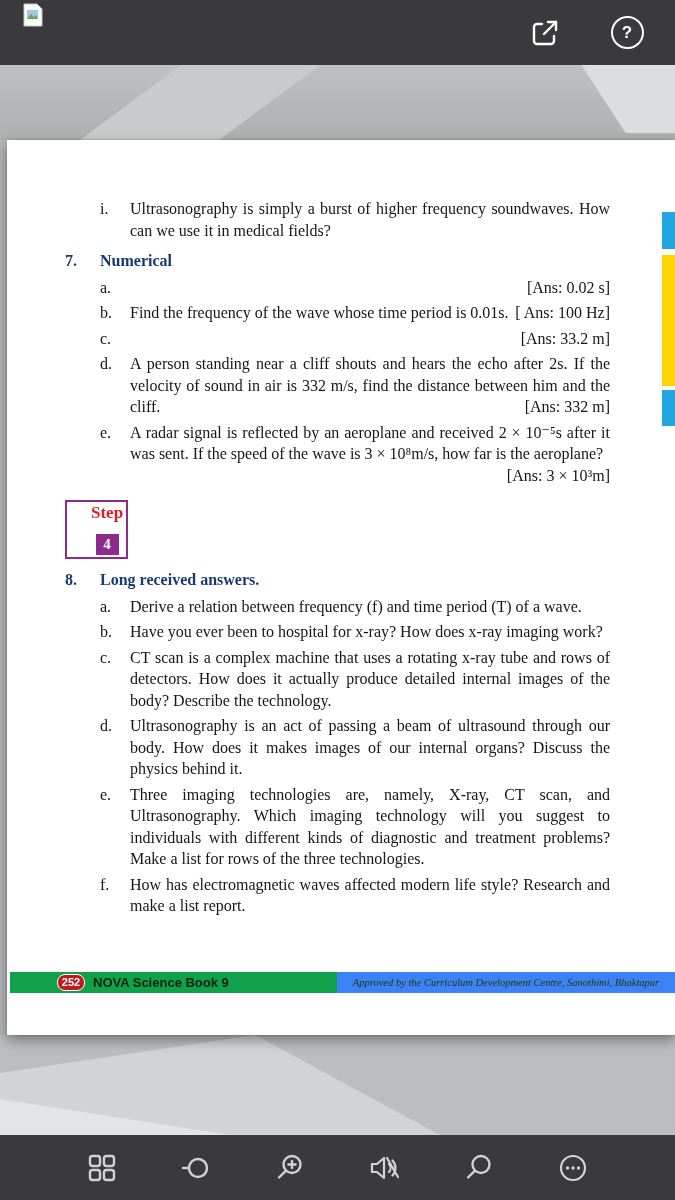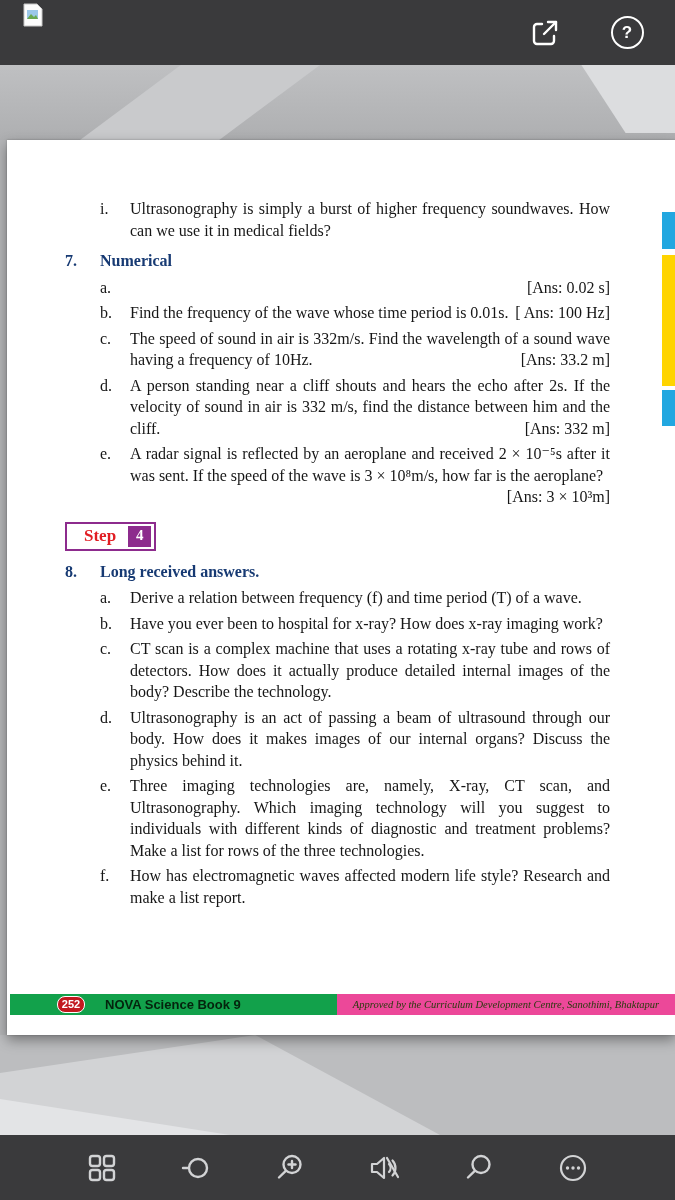--- a/index.html
+++ b/index.html
@@ -29,30 +29,30 @@
     box-shadow:0 5px 12px rgba(0,0,0,.38),0 0 2px rgba(0,0,0,.25);}
   .content{padding:58px 65px 0 58px;font-size:16px;line-height:21.5px;color:#161616;}
   .q-row{display:flex;margin:0 0 4px 35px;}
   .q-label{flex:0 0 30px;}
   .q-text{flex:1;text-align:justify;}
   .q-text::after{content:"";display:block;clear:both;}
   .ans{float:right;white-space:nowrap;}
   .sec-row{display:flex;margin:9px 0 5px 0;font-weight:bold;color:#173a73;}
   .sec-num{flex:0 0 35px;}
   .step-wrap{margin:14px 0 10px 0;}
-  .step-badge{display:inline-flex;align-items:center;border:2px solid #8d2b8d;background:#fff;padding:2px 3px 2px 17px;gap:12px;}
+  .step-badge{display:inline-flex;align-items:center;border:2px solid #8d2b8d;background:#fff;padding:2px 3px 2px 24px;gap:12px;flex-direction:column;}
   .step-word{color:#e11d23;font-weight:bold;font-size:17px;line-height:18px;}
   .step-num{width:23px;height:21px;background:#8d2b8d;color:#fff;display:flex;align-items:center;justify-content:center;font-weight:bold;font-size:15px;}
   
-  .page-footer{position:absolute;left:3px;right:0;top:854px;height:21px;display:flex;}
+  .page-footer{position:absolute;left:3px;right:0;top:832px;height:21px;display:flex;}
   .footer-green{width:327px;background:#12a14b;display:flex;align-items:center;}
   .page-num-badge{margin-left:47px;min-width:28px;height:17px;background:#c2191f;border:1px solid #fff;border-radius:8px;
     color:#fff;font:bold 11px/15px "Liberation Sans",sans-serif;text-align:center;padding:0 3px;box-sizing:border-box;}
-  .book-title{margin-left:20px;font:bold 13px "Liberation Sans",sans-serif;color:#04230d;white-space:nowrap;}
-  .footer-light{flex:1;background:#ec4899;display:flex;align-items:center;justify-content:center;
+  .book-title{margin-left:8px;font:bold 13px "Liberation Sans",sans-serif;color:#04230d;white-space:nowrap;}
+  .footer-light{flex:1;background:#3b82f6;display:flex;align-items:center;justify-content:center;
     font-style:italic;font-size:10.5px;color:#273a0c;}
   
   .tab{position:absolute;right:0;width:13px;z-index:10;}
   .tab-blue1{top:147px;height:37px;background:#22a7e0;}
   .tab-yellow{top:190px;height:131px;background:#ffd400;}
   .tab-blue2{top:325px;height:36px;background:#22a7e0;}
   
   .bottom-bar{position:absolute;bottom:0;left:0;right:0;height:65px;background:#3a3a3c;display:flex;
     align-items:center;justify-content:space-around;padding:0 55px;z-index:30;}
   .tool-btn{background:none;border:none;padding:0;cursor:pointer;width:38px;height:38px;display:flex;align-items:center;justify-content:center;}
@@ -115,21 +115,20 @@
       <div class="q-row">
         <span class="q-label">b.</span>
         <div class="q-text">
           <span>Find the frequency of the wave whose time period is 0.01s.</span>
           <span class="ans">[ Ans: 100 Hz]</span>
         </div>
       </div>
       <div class="q-row">
         <span class="q-label">c.</span>
         <div class="q-text">
-          <span>The speed of sound in air is 332m/s. Find the wavelength of a sound wave having a frequency of 10Hz.</span>
           <span class="ans">[Ans: 33.2 m]</span>
         </div>
       </div>
       <div class="q-row">
         <span class="q-label">d.</span>
         <div class="q-text">
           <span>A person standing near a cliff shouts and hears the echo after 2s. If the velocity of sound in air is 332 m/s, find the distance between him and the cliff.</span>
           <span class="ans">[Ans: 332 m]</span>
         </div>
       </div>

